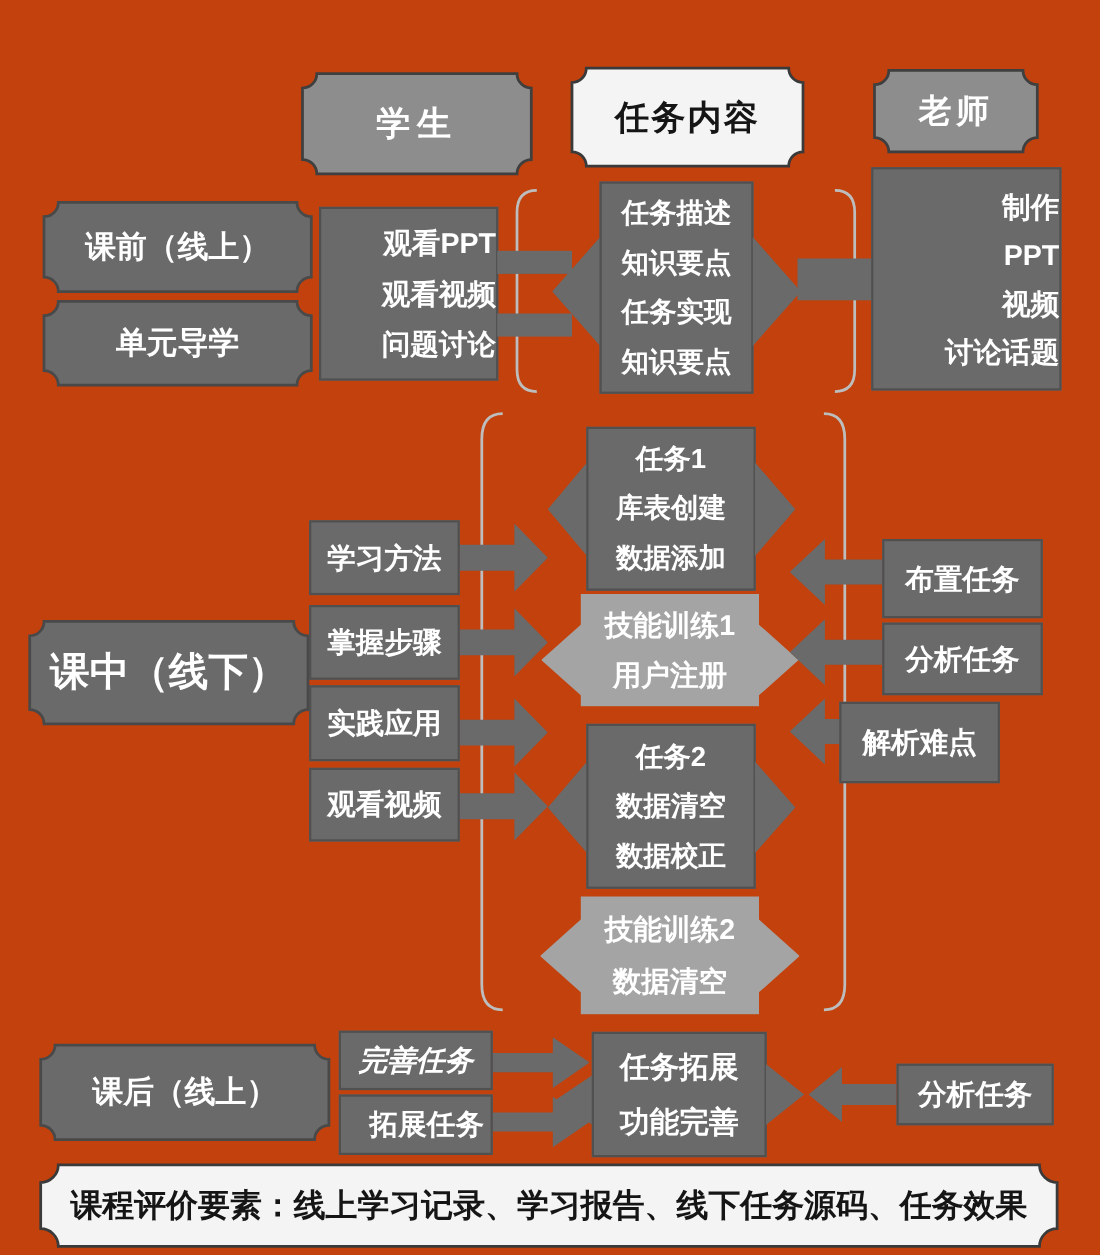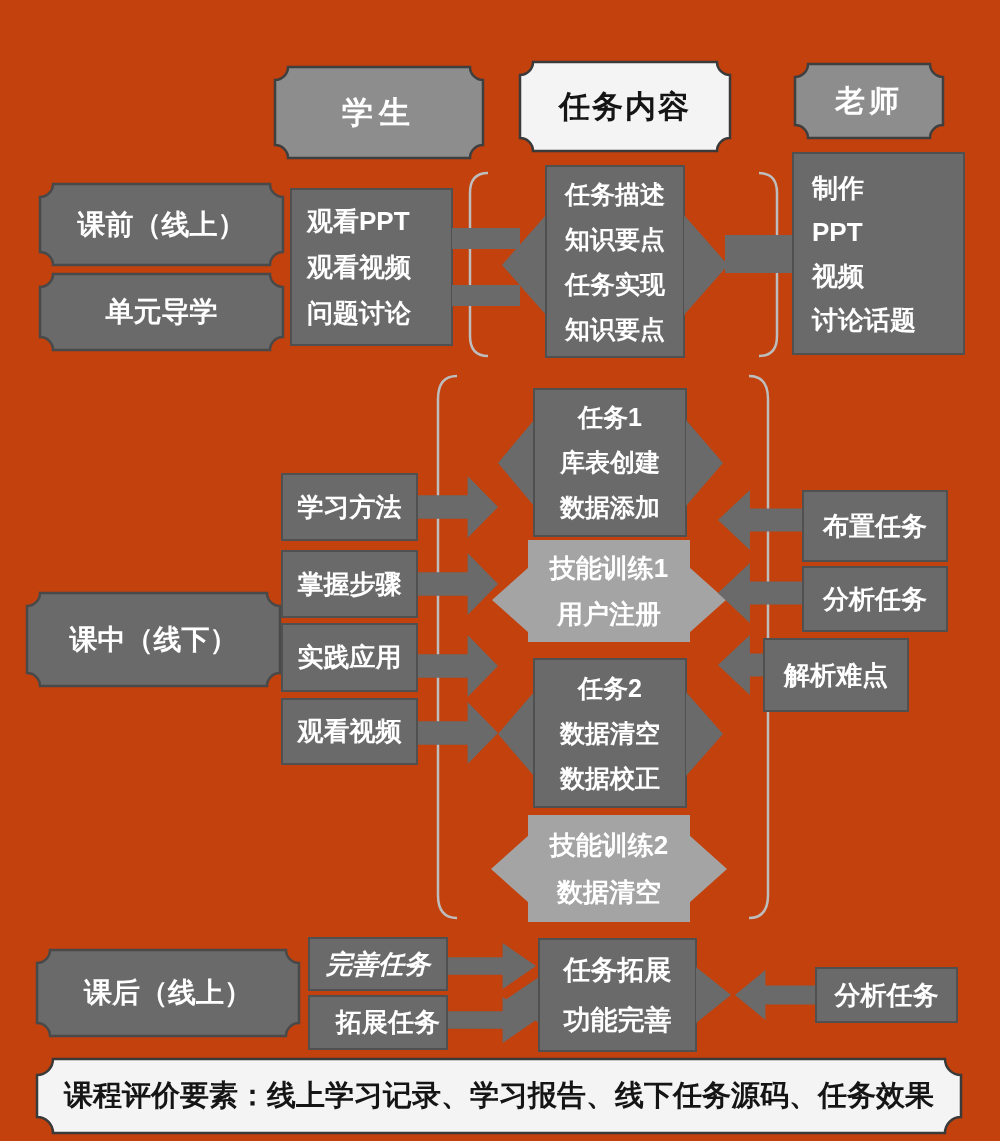--- a/index.html
+++ b/index.html
@@ -15,21 +15,21 @@
   .plaque>svg{position:absolute;left:0;top:0;z-index:0;}
   .p-dark {--pf:#6a6a6a;--ps:#494949;color:#ffffff;}
   .p-med  {--pf:#8d8d8d;--ps:#3f3f3f;color:#ffffff;}
   .p-light{--pf:#f4f4f4;--ps:#3a3a3a;color:#151515;}
   
   .dbox{background:#6a6a6a;border:2px solid #505050;color:#ffffff;}
   .lbox{background:#a4a4a4;color:#ffffff;}
   .center1{display:flex;align-items:center;justify-content:center;}
   .lines{display:flex;flex-direction:column;justify-content:center;height:100%;}
   .lines .ln{text-align:center;}
-  .ta-l .ln{text-align:left;}
+  .ta-l .ln{text-align:right;}
   
   .tri{background:#6a6a6a;}
   .tri.light{background:#a4a4a4;}
   .tri-l{clip-path:polygon(100% 0,100% 100%,0 50%);}
   .tri-r{clip-path:polygon(0 0,100% 50%,0 100%);}
   .bar{background:#6a6a6a;}
   .arrow-r{background:#6a6a6a;clip-path:polygon(0 31%,62% 31%,62% 0,100% 50%,62% 100%,62% 69%,0 69%);}
   .arrow-l{background:#6a6a6a;clip-path:polygon(100% 31%,38% 31%,38% 0,0 50%,38% 100%,38% 69%,100% 69%);}
   svg.overlay{position:absolute;left:0;top:0;pointer-events:none;}
 </style>
@@ -97,21 +97,21 @@
 
   <div class="abs bar" style="left:725px;top:235px;width:68px;height:38px;"></div>
 
   <div class="abs dbox lines ta-l" style="left:792px;top:152px;width:173px;height:203px;font-size:26px;line-height:44px;padding-left:18px;">
     <div class="ln">制作</div>
     <div class="ln">PPT</div>
     <div class="ln">视频</div>
     <div class="ln">讨论话题</div>
   </div>
 
-  <div class="abs plaque p-dark" style="left:25px;top:563px;width:257px;height:97px;font-size:28px;margin-top:28px;">
+  <div class="abs plaque p-dark" style="left:25px;top:563px;width:257px;height:97px;font-size:36px;">
       <svg width="257" height="97">
         <path d="M 15 2 L 242 2 A 13 13 0 0 0 255 15 L 255 82 A 13 13 0 0 0 242 95 L 15 95 A 13 13 0 0 0 2 82 L 2 15 A 13 13 0 0 0 15 2 Z" fill="#6a6a6a" stroke="#494949" stroke-width="2.5"></path>
       </svg>
     <span>课中（线下）</span>
   </div>
 
   <div class="abs dbox center1" style="left:281px;top:473px;width:137px;height:68px;font-size:26px;">
     <span>学习方法</span>
   </div>
   <div class="abs arrow-r" style="left:418px;top:476px;width:80px;height:62px;"></div>

